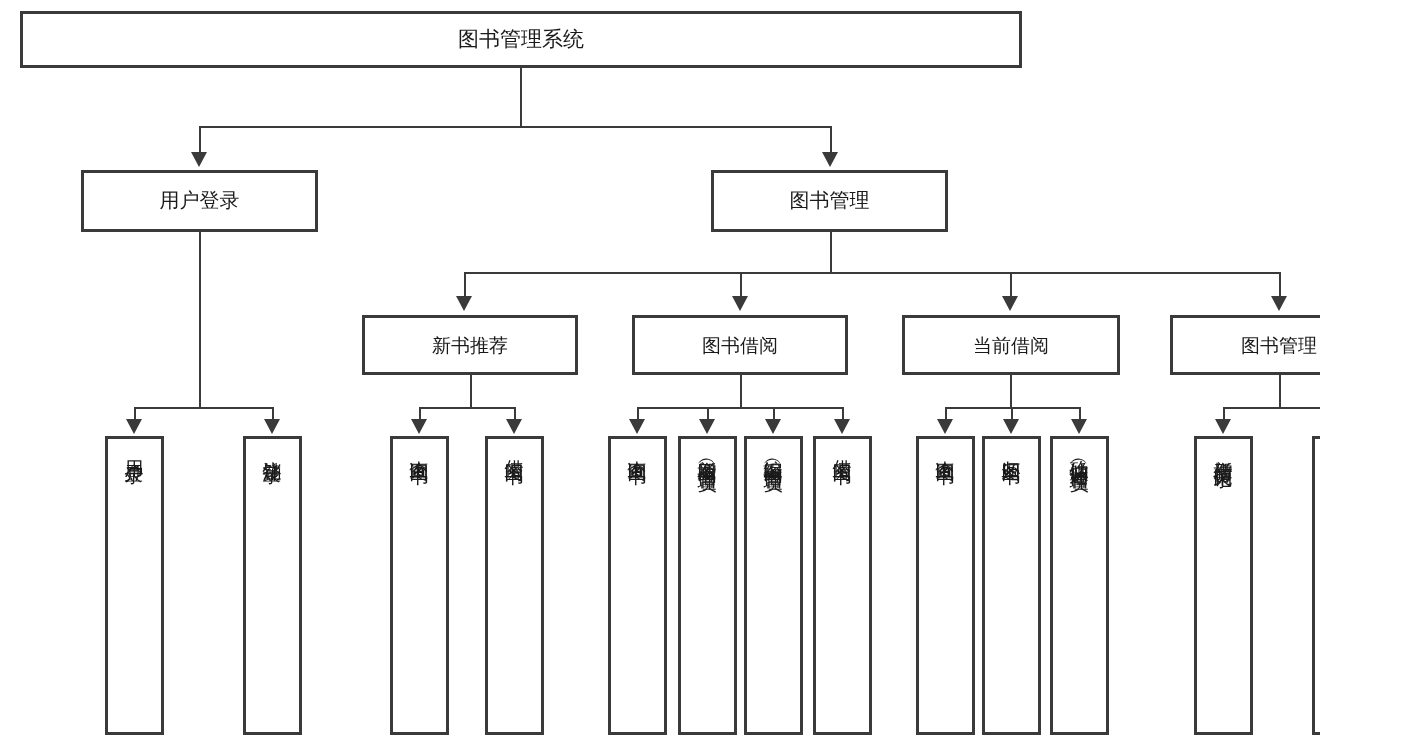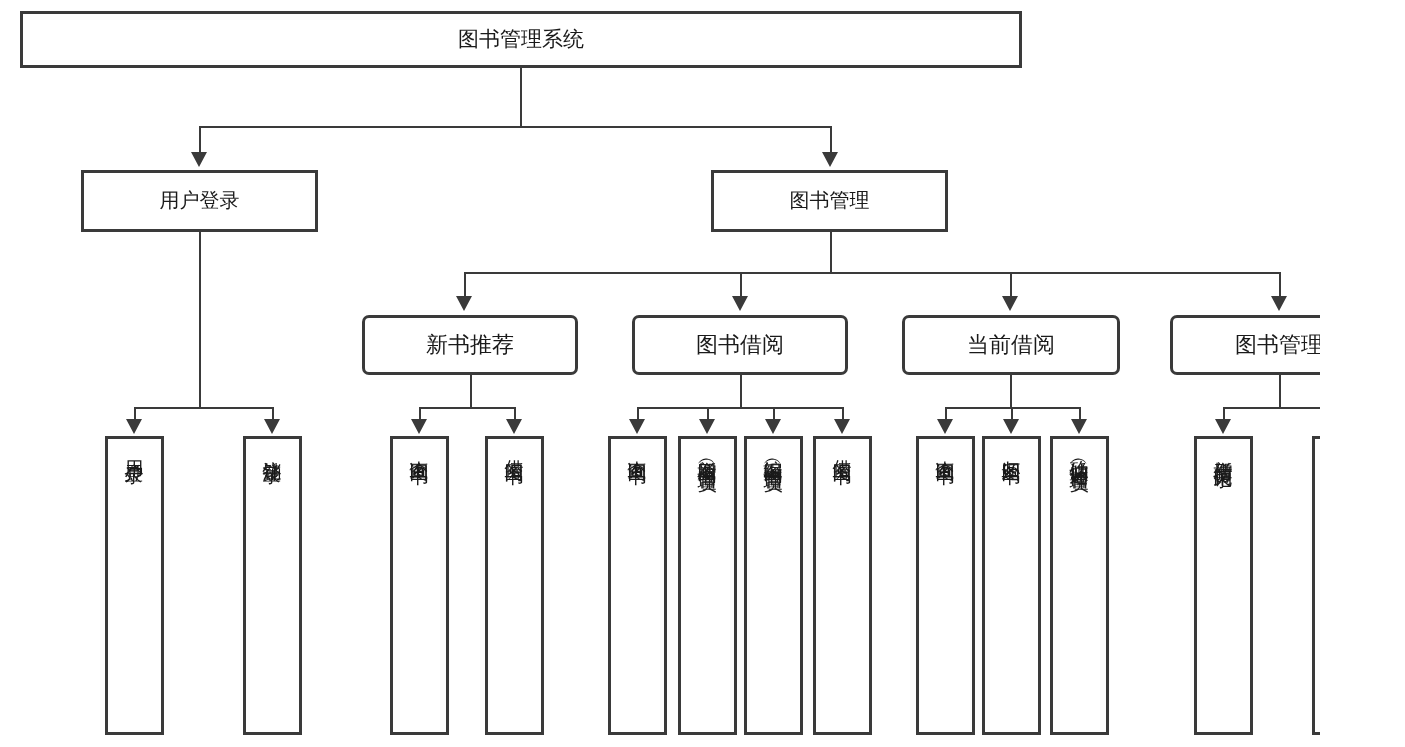--- a/index.html
+++ b/index.html
@@ -33,23 +33,22 @@
   }
   .node.root {
     font-size: 21px;
     border-width: 3px;
   }
   .node.lvl1 {
     font-size: 20px;
     border-width: 3px;
   }
   .node.lvl2 {
-    font-size: 22px;
-    border-width: 3px;
-    border-radius: 7px;
+    font-size: 19px;
+    border-width: 3px;
   }
   
   .node.leaf {
     font-size: 19px;
     border-width: 3px;
     padding: 6px 0;
     align-items: flex-start;
     justify-content: center;
   }
   .node.leaf .vtext {

